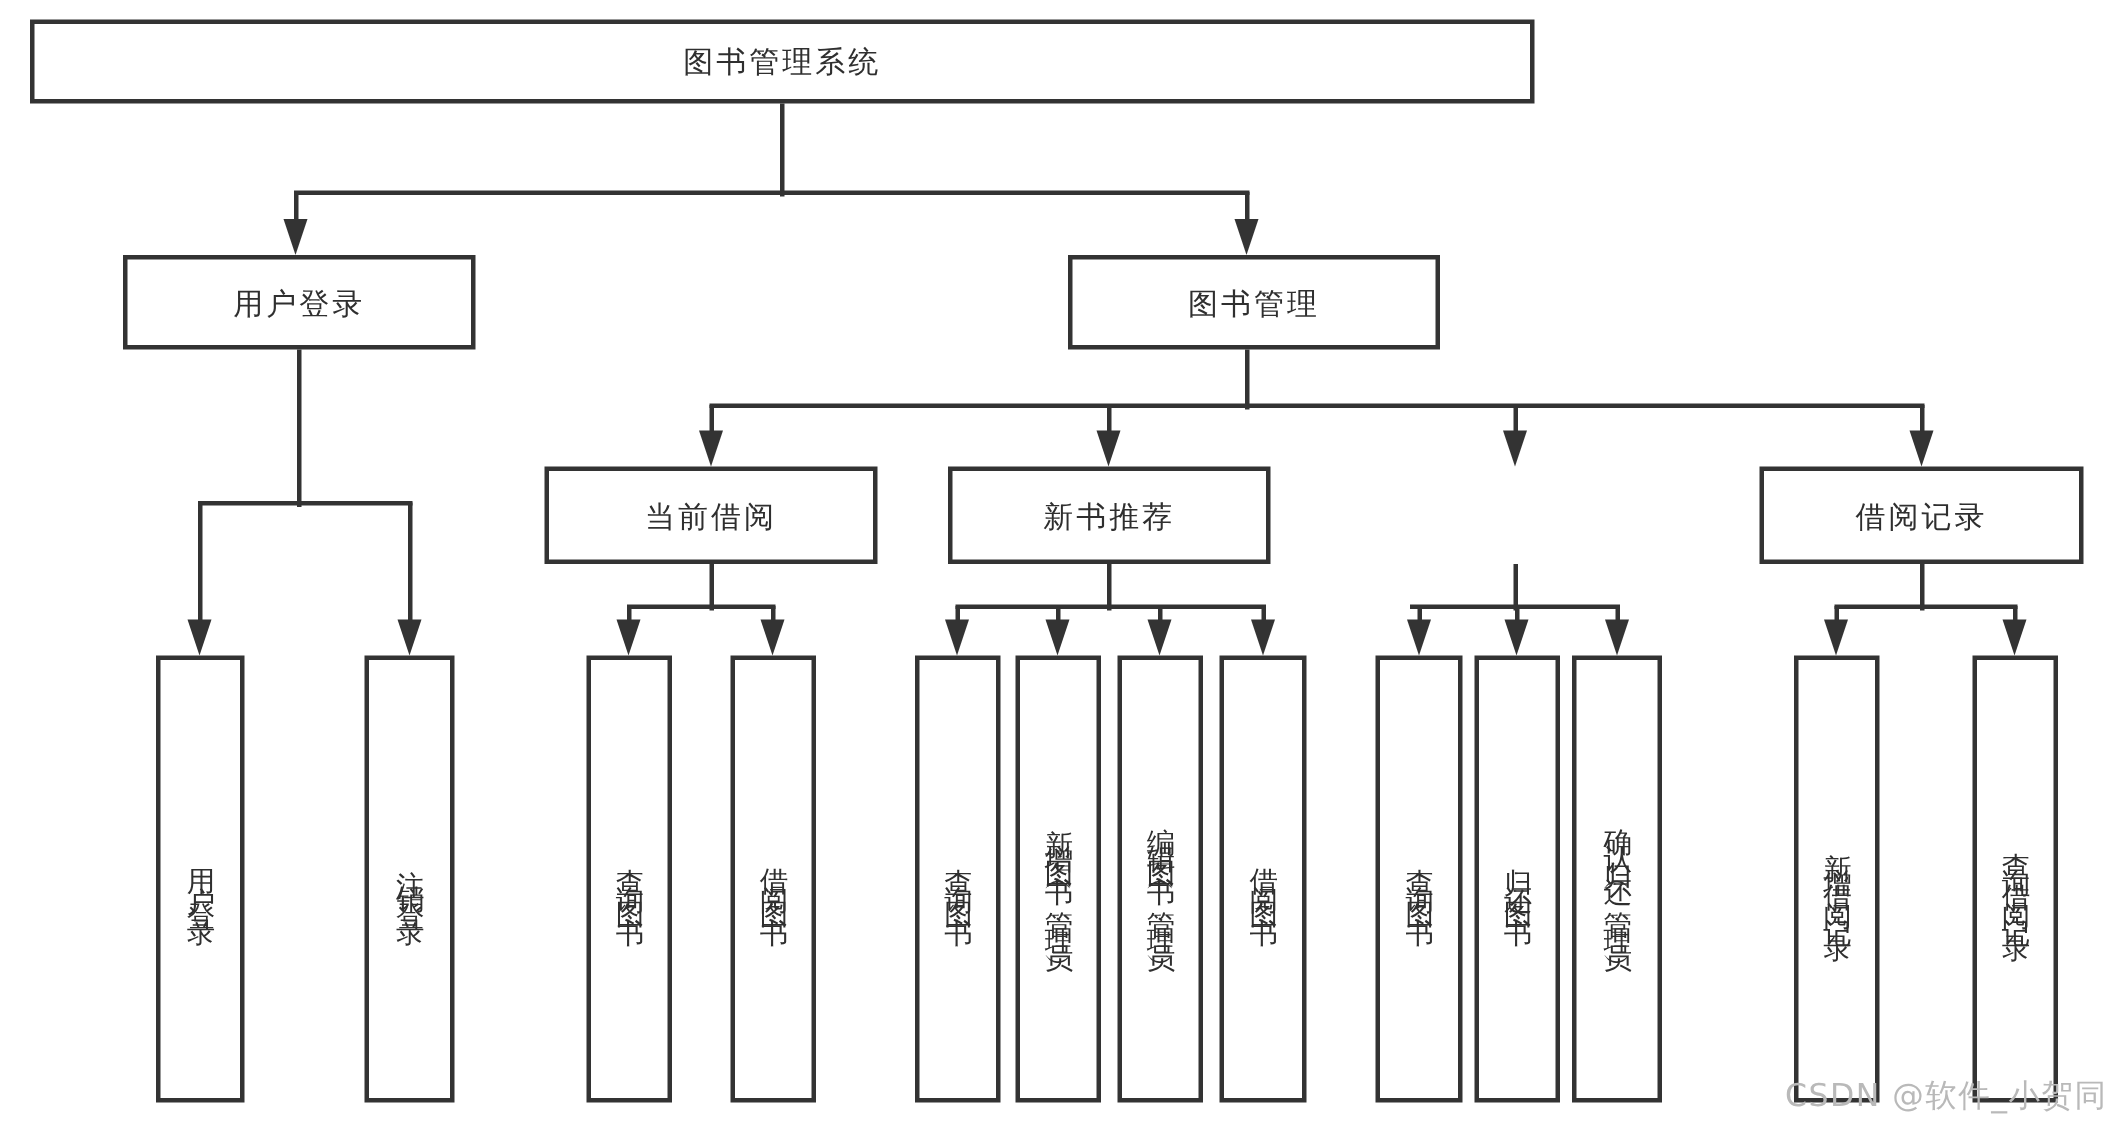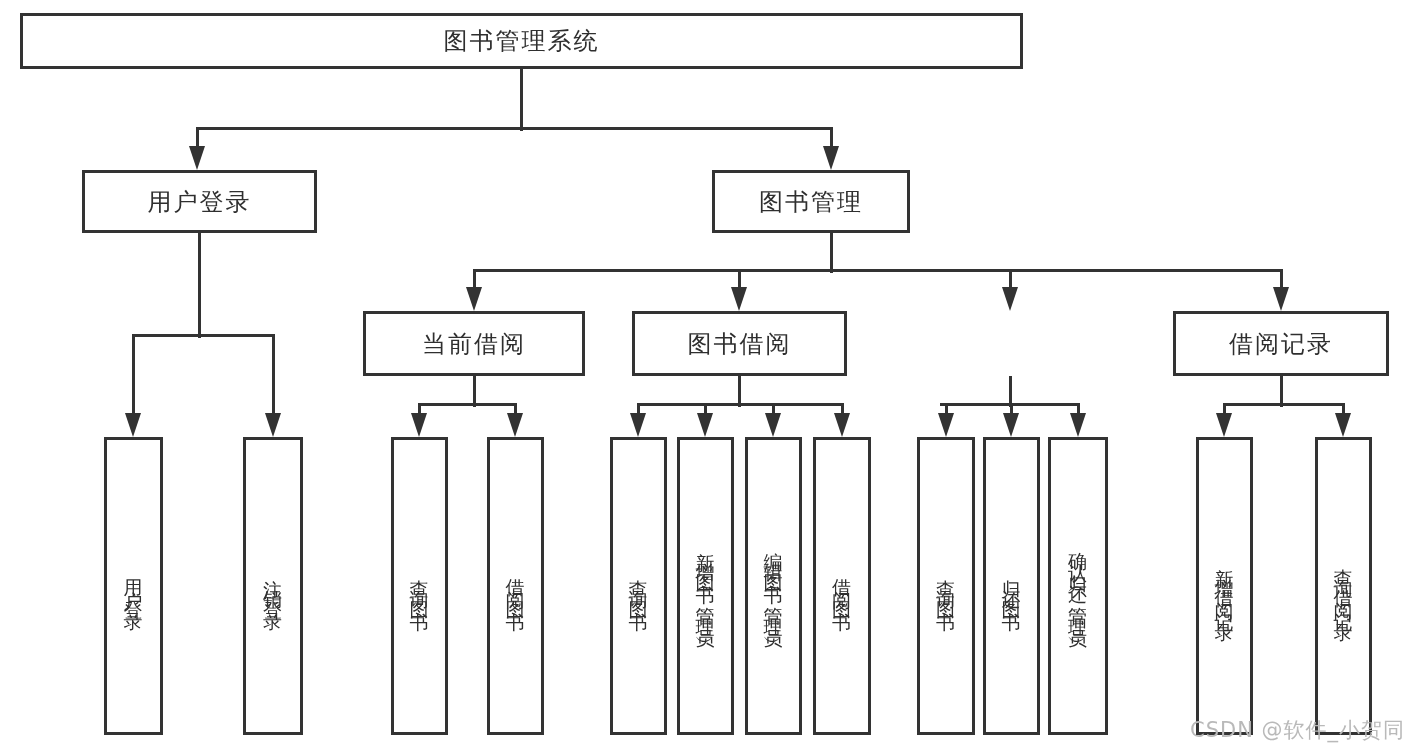--- a/index.html
+++ b/index.html
@@ -17,21 +17,21 @@
     overflow:hidden;
   }
   .box{
     position:absolute;
     box-sizing:border-box;
     background:#ffffff;
     border:3px solid var(--line);
     display:flex;align-items:center;justify-content:center;
   }
   .hlabel{
-    font-size:24px;
+    font-size:20px;
     letter-spacing:2px;
     color:var(--text);
     white-space:nowrap;
     line-height:1;
   }
   .vlabel{
     writing-mode:vertical-rl;
     text-orientation:mixed;
     font-size:19px;
     letter-spacing:11px;
@@ -62,29 +62,29 @@
 
 <div class="stage">
 
   <div class="box" style="left:20px;top:13px;width:1003px;height:56px">
     <span class="hlabel">图书管理系统</span>
   </div>
 
   <div class="box" style="left:82px;top:170px;width:235px;height:63px">
     <span class="hlabel">用户登录</span>
   </div>
-  <div class="box" style="left:712px;top:170px;width:198px;height:63px">
+  <div class="box" style="left:712px;top:170px;width:248px;height:63px">
     <span class="hlabel">图书管理</span>
   </div>
 
   <div class="box" style="left:363px;top:311px;width:222px;height:65px">
     <span class="hlabel">当前借阅</span>
   </div>
   <div class="box" style="left:632px;top:311px;width:215px;height:65px">
-    <span class="hlabel">图书借阅</span>
+    <span class="hlabel">新书推荐</span>
   </div>
   <div class="box" style="left:1173px;top:311px;width:216px;height:65px">
     <span class="hlabel">借阅记录</span>
   </div>
 
   <div class="box" style="left:104px;top:437px;width:59px;height:298px">
     <span class="vlabel">用户登录</span>
   </div>
   <div class="box" style="left:243px;top:437px;width:60px;height:298px">
     <span class="vlabel">注销登录</span>

